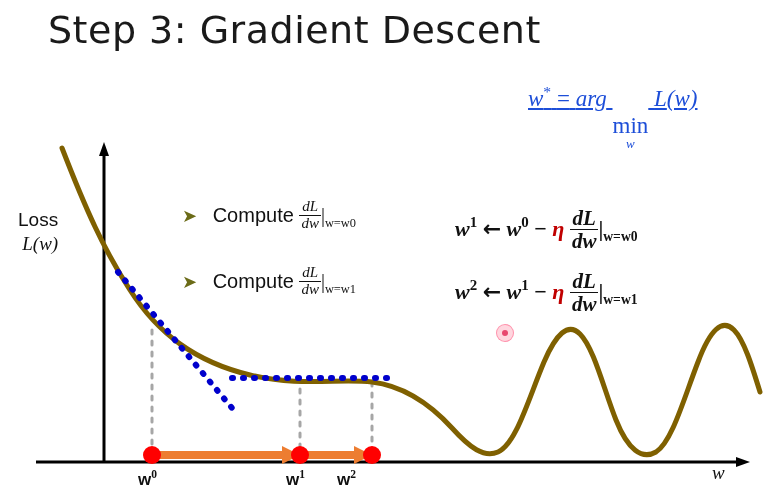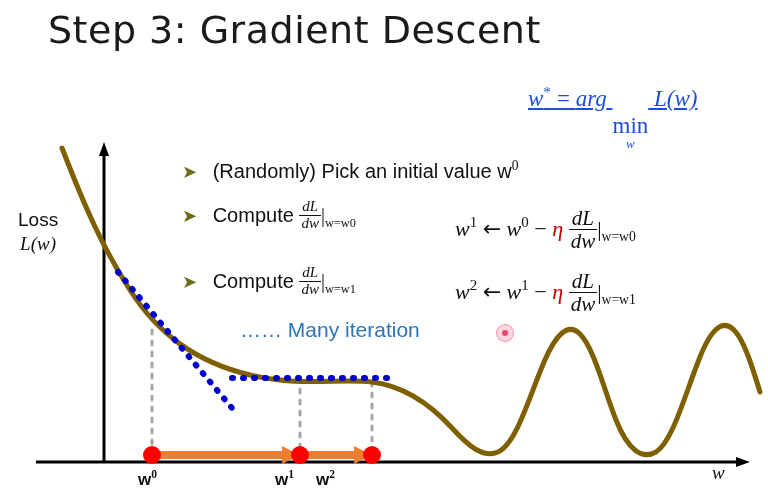--- a/index.html
+++ b/index.html
@@ -70,45 +70,46 @@
   .manyiter {
     position:absolute; left:240px; top:318px;
     font-size:21px; color:#2E74B5; white-space:nowrap;
   }
   .manyiter .dots { color:#2E74B5; }
 
   
   .eq {
     position:absolute; font-size:22px; color:#111; white-space:nowrap;
     font-family:"Liberation Serif", serif;
+    font-weight:bold;
   }
   .eq1 { left:455px; top:208px; }
   .eq2 { left:455px; top:271px; }
   .eta { color:#C00000; font-family:"Liberation Serif", serif; font-style:italic; }
   .larr { font-family:"DejaVu Sans", sans-serif; font-style:normal; }
 
   
   .lossLabel {
     position:absolute; left:18px; top:208px;
-    font-size:19px; color:#111; text-align:center; line-height:1.25;
+    font-size:19px; color:#111; text-align:right; line-height:1.25;
   }
   .lossLabel .l2 { font-family:"Liberation Serif", serif; font-style:italic; }
 
   .wlabel {
     position:absolute; left:712px; top:462px;
     font-size:19px; color:#111; font-family:"Liberation Serif", serif; font-style:italic;
   }
 
   .wtick {
     position:absolute; font-size:17px; color:#111; font-weight:bold;
     font-family:"Liberation Sans", sans-serif;
   }
   .wt0 { left:138px; top:468px; }
-  .wt1 { left:275px; top:468px; }
-  .wt2 { left:316px; top:468px; }
+  .wt1 { left:286px; top:468px; }
+  .wt2 { left:337px; top:468px; }
 
   
   .watermark {
     position:absolute; left:505px; top:470px;
     font-size:13px; color:#9a9a9a; white-space:nowrap;
     font-family:"DejaVu Sans", sans-serif;
   }
 
   
   .cursor-dot {
@@ -184,46 +185,39 @@
     <span class="mn">=</span>
     <span class="mi">arg</span>
     <span class="minwrap">
       <span class="mtop">min</span>
       <span class="mbot">w</span>
     </span>
     <span class="mi">L</span><span class="mi">(w)</span>
   </div>
 
 
-  <div class="arrowitem it1">
-    <span class="ar">➤</span>
-    <span>(Randomly) Pick an initial value w</span><span class="sup">0</span>
-  </div>
 
   <div class="arrowitem it2">
     <span class="ar">➤</span>
     <span>Compute</span>
     <span class="frac small">
       <span class="num">dL</span>
       <span class="den">dw</span>
     </span><span class="evalbar">|</span><span class="sub mi">w=w</span><span class="sub">0</span>
   </div>
 
   <div class="arrowitem it3">
     <span class="ar">➤</span>
     <span>Compute</span>
     <span class="frac small">
       <span class="num">dL</span>
       <span class="den">dw</span>
     </span><span class="evalbar">|</span><span class="sub mi">w=w</span><span class="sub">1</span>
   </div>
 
-  <div class="manyiter">
-    <span class="dots">…… </span><span>Many iteration</span>
-  </div>
 
   <div class="eq eq1">
     <span class="mi">w</span><span class="sup">1</span>
     <span class="larr">←</span>
     <span class="mi">w</span><span class="sup">0</span>
     <span class="mn">−</span>
     <span class="eta">η</span>
     <span class="frac big">
       <span class="num">dL</span>
       <span class="den">dw</span>

